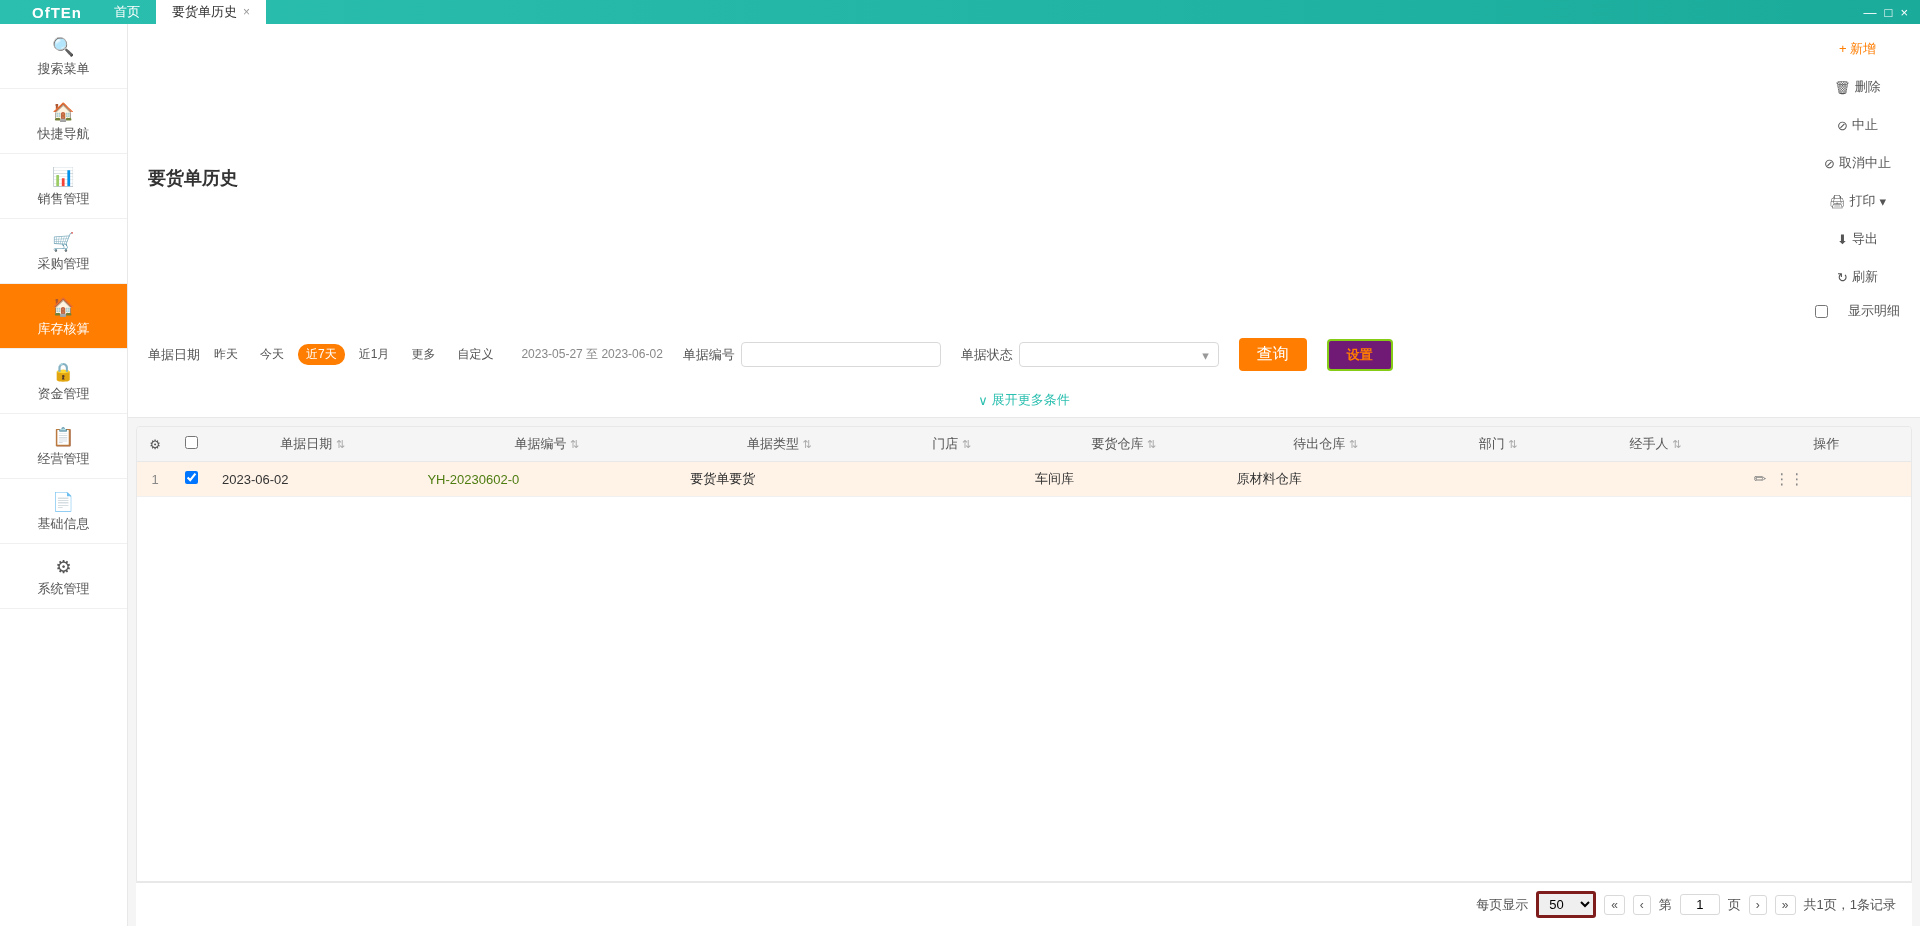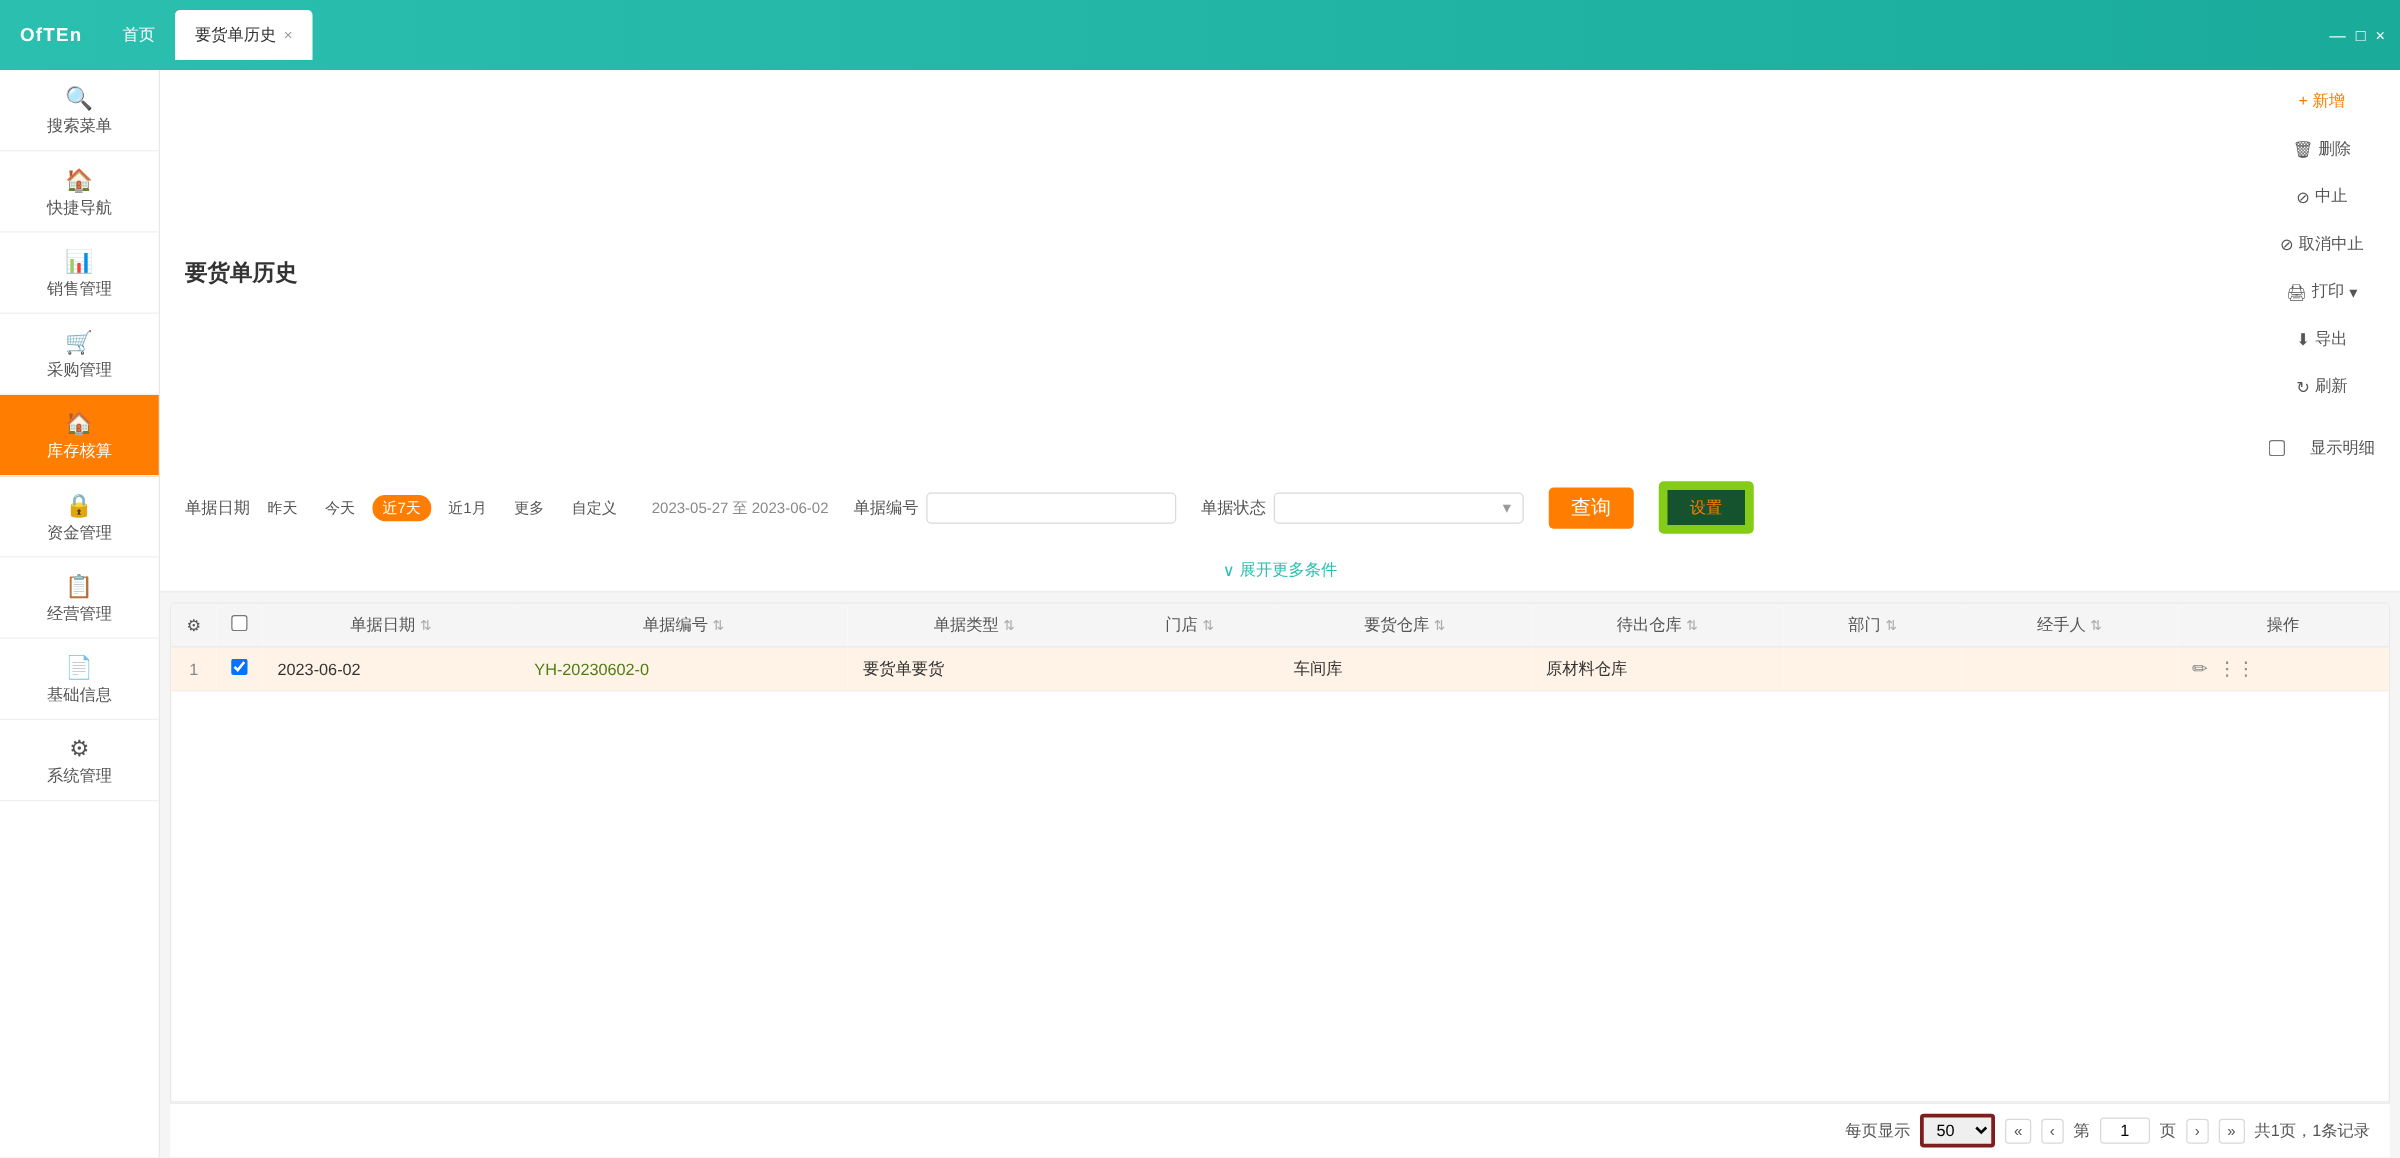--- a/index.html
+++ b/index.html
@@ -1,24 +1,24 @@
 <!DOCTYPE html>
 <html><head>
   <meta charset="utf-8">
   <style>
     * { box-sizing: border-box; margin: 0; padding: 0; font-family: 'Microsoft YaHei', Arial, sans-serif; font-size: 13px; }
     body { display: flex; flex-direction: column; height: 926px; overflow: hidden; background: #f5f5f5; }
 
     
     .topbar {
-      height: 56px;
+      height: 24px;
       background: linear-gradient(90deg, #2bbfaf 0%, #1aab9b 100%);
       display: flex;
       align-items: center;
-      padding: 0 0 0 0;
+      padding: 0 0 0 16px;
       color: white;
       flex-shrink: 0;
     }
     .topbar-tab {
       display: inline-flex;
       align-items: center;
       height: 40px;
       padding: 0 16px;
       cursor: pointer;
       font-size: 13px;
@@ -128,36 +128,36 @@
     .btn-orange {
       background: #ff7d00;
       color: white;
       border: none;
       padding: 6px 18px;
       border-radius: 4px;
       cursor: pointer;
       font-size: 16px;
     }
     .btn-orange-outline {
-      background: #14532d;
+      background: #701a75;
       color: #ff7d00;
-      border: 7px solid #84cc16;
+      border: 2px solid #84cc16;
       padding: 5px 18px;
       border-radius: 4px;
       cursor: pointer;
       font-size: 13px;
+      font-weight: bold;
     }
     .show-detail-btn {
       display: flex;
       align-items: center;
       gap: 20px;
       cursor: pointer;
       font-size: 13px;
       color: #555;
-      margin-top: 15px;
     }
 
     
     .filter-row {
       display: flex;
       align-items: center;
       gap: 20px;
       padding: 10px 0 8px;
       flex-wrap: wrap;
     }

